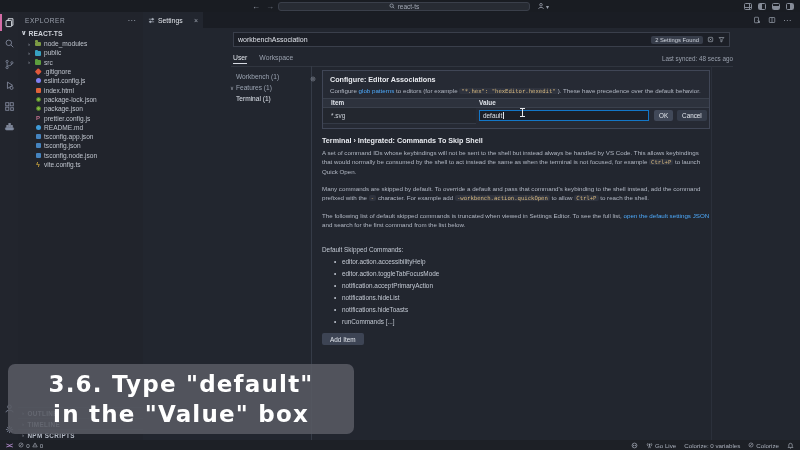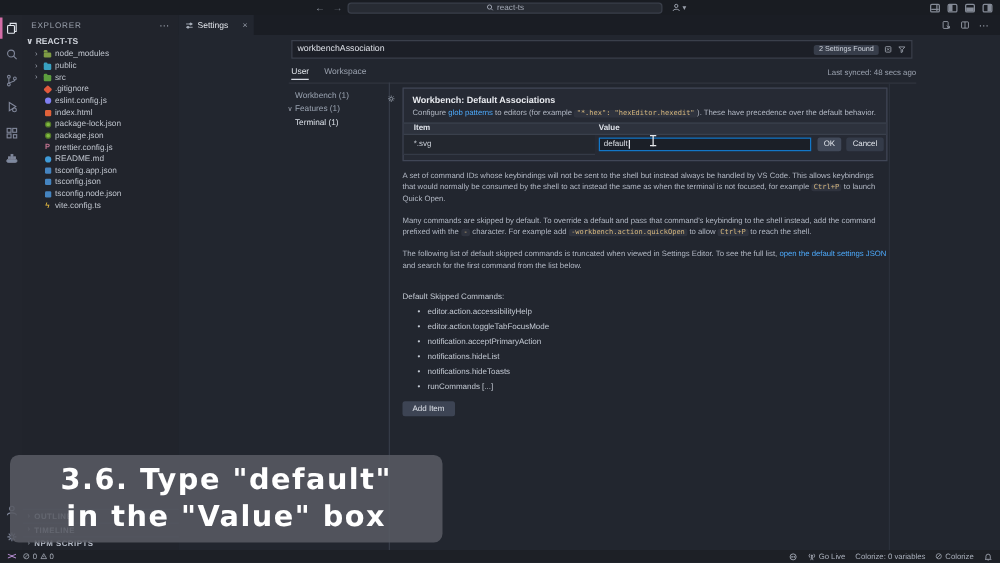--- a/index.html
+++ b/index.html
@@ -418,40 +418,41 @@
 
   <div id="content">
 
     <div id="assoc-box">
       <span id="assoc-gear">
         <svg width="8" height="8" viewBox="0 0 16 16" fill="none" stroke="#9aa1ae" stroke-width="1.2">
             <circle cx="8" cy="8" r="2.4"></circle>
             <path d="M8 2.8v2M8 11.2v2M2.8 8h2M11.2 8h2M4.3 4.3l1.4 1.4M10.3 10.3l1.4 1.4M4.3 11.7l1.4-1.4M10.3 5.7l1.4-1.4"></path>
           </svg>
       </span>
-      <div class="set-title">Workbench: Default Associations</div>
+      <div class="set-title">Configure: Editor Associations</div>
       <div class="set-desc"><span>Configure </span><span class="lnk">glob patterns</span><span> to editors (for example </span><span class="code">"*.hex": "hexEditor.hexedit"</span><span>). These have precedence over the default behavior.</span></div>
       <div id="assoc-table">
         <div class="t-head">
           <span class="c1">Item</span>
           <span class="c2">Value</span>
         </div>
         <div class="t-row">
           <span class="c1">*.svg</span>
           <span class="value-input">
             <span class="vtext">default</span>
             <span class="caret"></span>
           </span>
           <span class="mini-btn">OK</span>
           <span class="mini-btn subtle">Cancel</span>
         </div>
       </div>
     </div>
 
     <div id="skip-block">
+      <div class="set-title">Terminal › Integrated: Commands To Skip Shell</div>
       <div class="para"><span>A set of command IDs whose keybindings will not be sent to the shell but instead always be handled by VS Code. This allows keybindings that would normally be consumed by the shell to act instead the same as when the terminal is not focused, for example </span><span class="code">Ctrl+P</span><span> to launch Quick Open.</span></div>
       <div class="para gap"><span>Many commands are skipped by default. To override a default and pass that command's keybinding to the shell instead, add the command prefixed with the </span><span class="code">-</span><span> character. For example add </span><span class="code">-workbench.action.quickOpen</span><span> to allow </span><span class="code">Ctrl+P</span><span> to reach the shell.</span></div>
       <div class="para gap"><span>The following list of default skipped commands is truncated when viewed in Settings Editor. To see the full list, </span><span class="lnk">open the default settings JSON</span><span> and search for the first command from the list below.</span></div>
       <div id="skip-label">Default Skipped Commands:</div>
       <div id="cmd-list">
         <div class="cmd">
             <span class="bullet">•</span>
             <span>editor.action.accessibilityHelp</span>
           </div>
         <div class="cmd">

